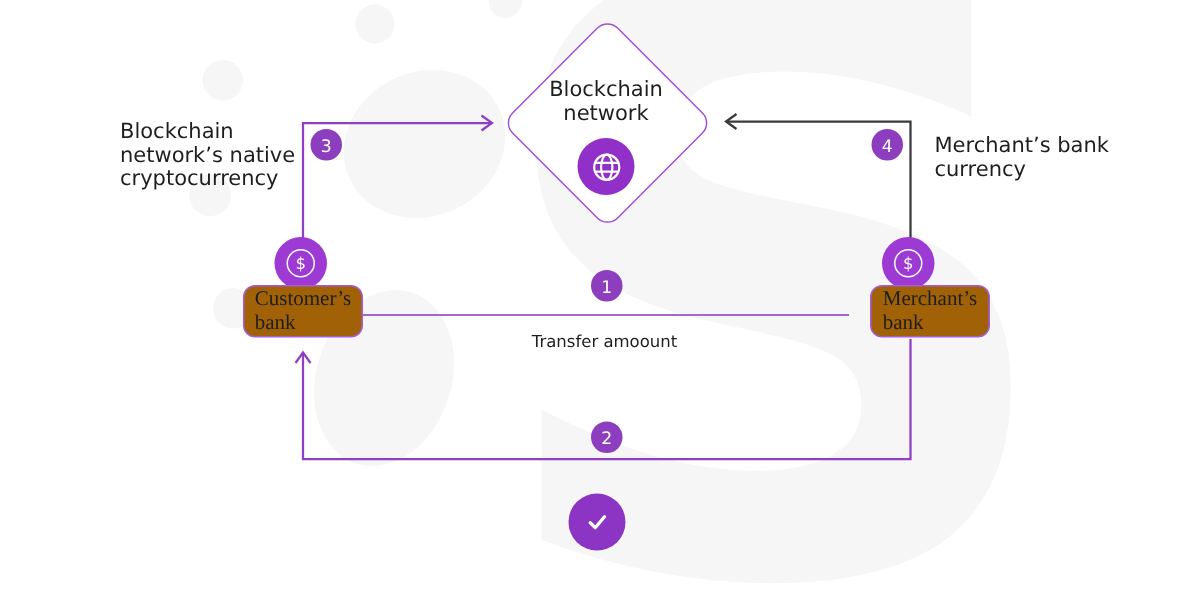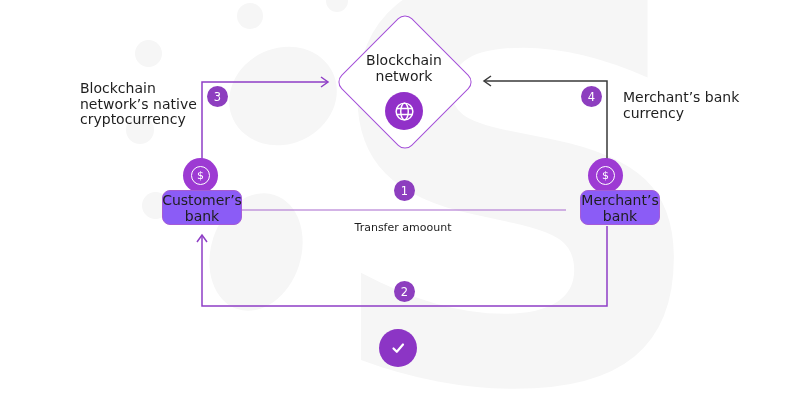--- a/index.html
+++ b/index.html
@@ -30,24 +30,24 @@
     position:absolute;left:355px;top:32px;width:98px;height:98px;
     background:#ffffff;border:1.5px solid #a34ed8;border-radius:10px;
     transform:rotate(45deg);
   }
   .diamond-label{
     position:absolute;left:344px;top:52px;width:120px;
     text-align:center;font-size:14px;line-height:16px;white-space:pre-line;
   }
   
   .bank{
-    position:absolute;width:78px;height:33px;background:#8b5cf6;
+    position:absolute;width:78px;height:33px;background:#a16207;
     border:1.4px solid #a55cd6;border-radius:8px;
     display:flex;align-items:center;justify-content:center;
-    text-align:center;font-size:14px;line-height:16px;white-space:pre-line;
+    font-size:14px;line-height:16px;white-space:pre-line;font-family:Liberation Serif, serif;
   }
   .bank-customer{left:162px;top:190px;}
   .bank-merchant{left:580px;top:190px;}
   
   .badge{
     position:absolute;border-radius:50%;background:#9c3bd2;
     display:flex;align-items:center;justify-content:center;
   }
   .badge-coin{width:35px;height:35px;background:#9d3ad3;}
   .coin-ring{

